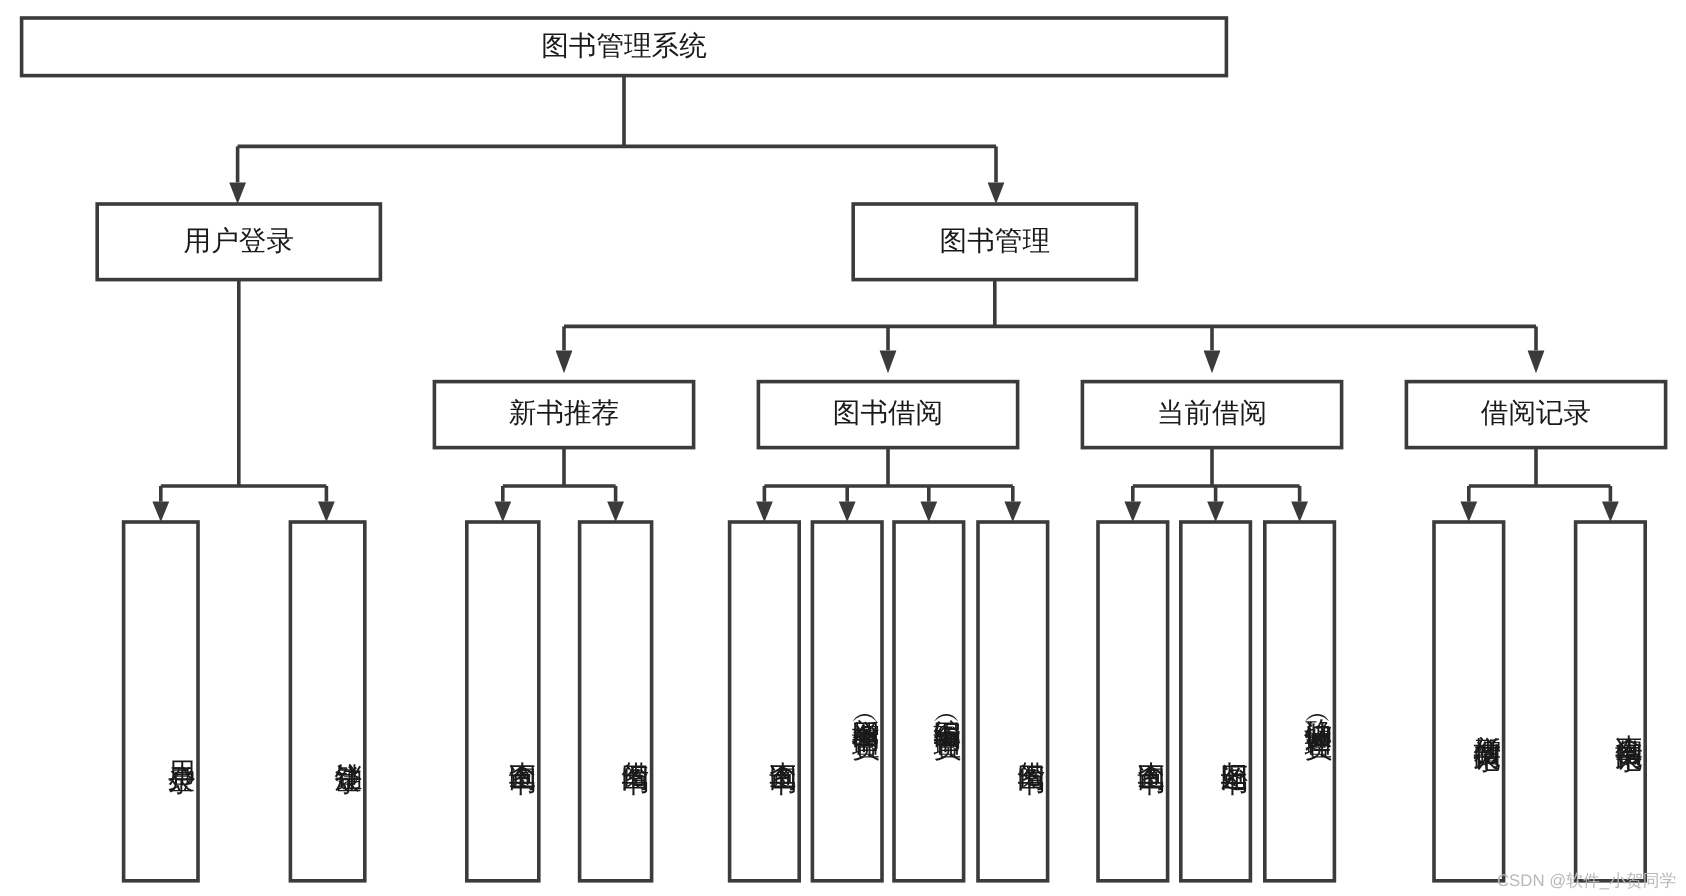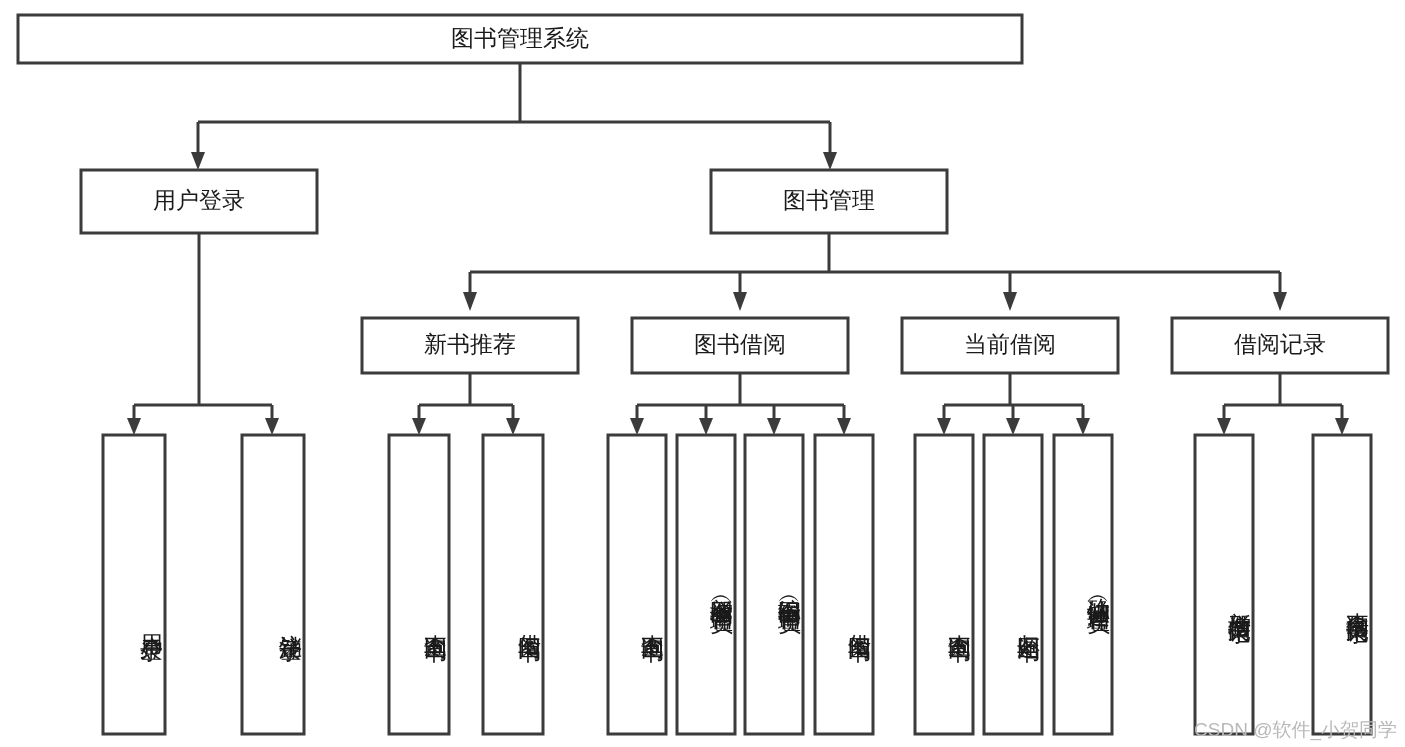--- a/index.html
+++ b/index.html
@@ -60,21 +60,21 @@
     align-items: flex-start;
     justify-content: center;
     white-space: nowrap;
     pointer-events: none;
   }
   .watermark {
     position: absolute;
     right: 8px;
     bottom: 4px;
     font-family: "Liberation Sans", "DejaVu Sans", sans-serif;
-    font-size: 19px;
+    font-size: 14px;
     color: #b9b9b9;
     white-space: nowrap;
   }
 </style>
 </head>
 <body>
 
 <div id="diagram-root">
 
   <svg class="flow" viewBox="0 0 1405 747">

